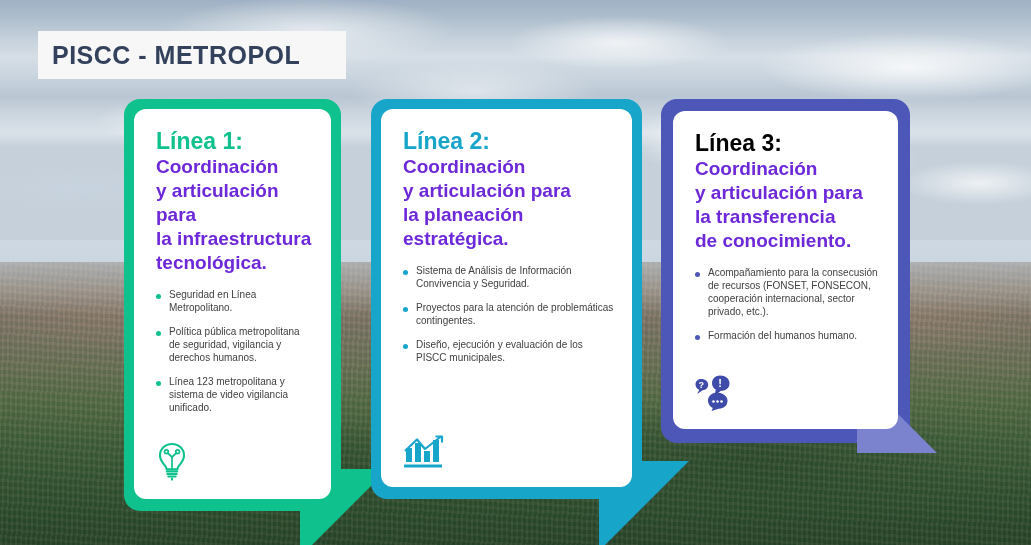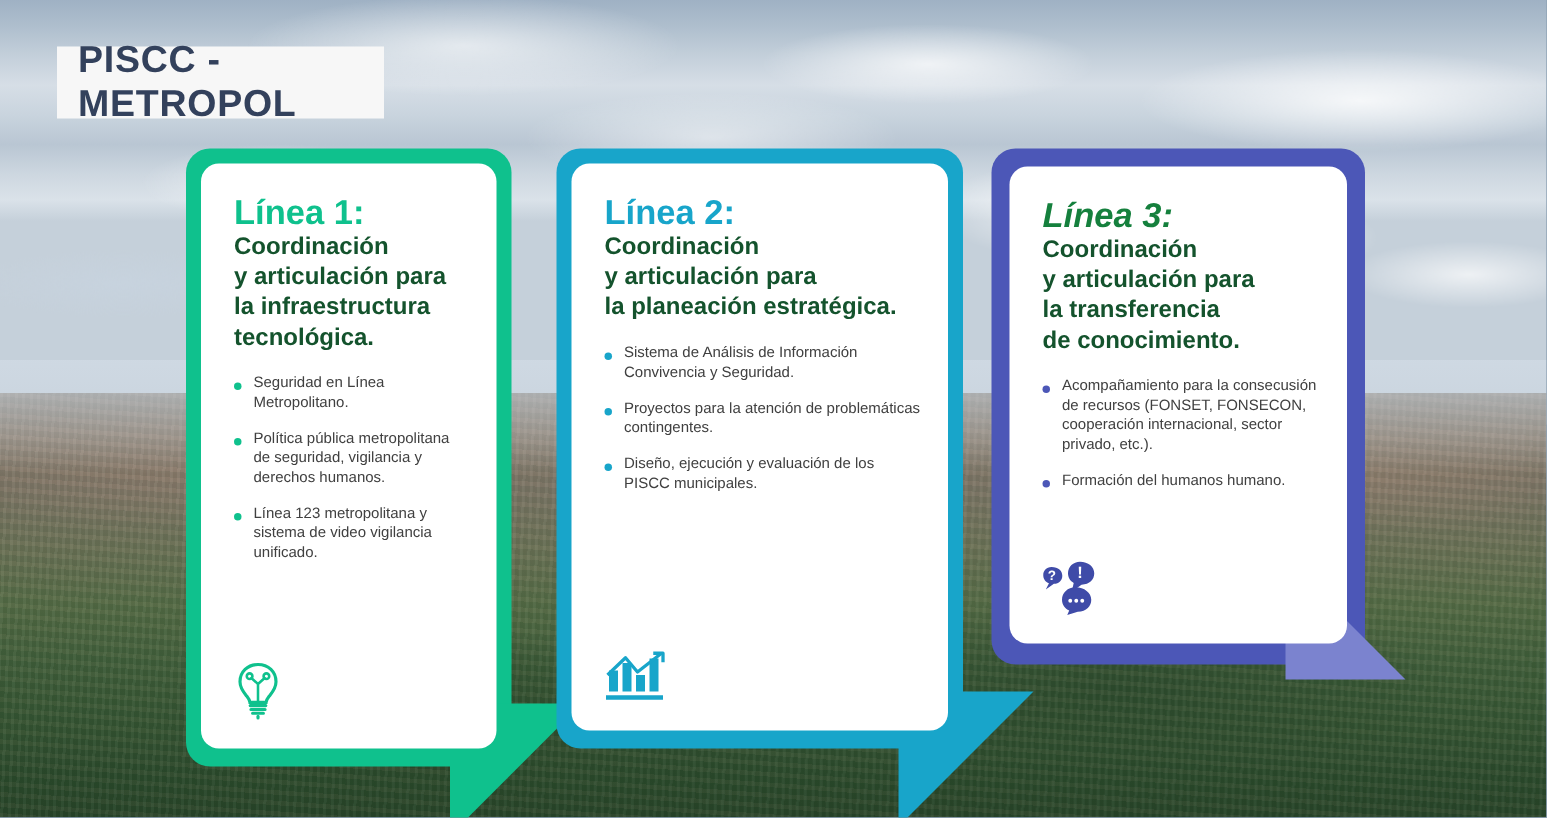--- a/index.html
+++ b/index.html
@@ -63,21 +63,21 @@
   }
   .bg-haze {
     position: absolute; left: 0; right: 0; top: 44%; height: 14%;
     background: linear-gradient(180deg, rgba(208,218,228,.85), rgba(208,218,228,0));
   }
 
   
   .title-plaque {
     position: absolute;
     left: 38px; top: 31px;
-    width: 218px; height: 48px;
+    width: 308px; height: 48px;
     background: #f7f7f7;
     display: flex;
     align-items: center;
     padding-left: 14px;
   }
   .title-plaque .title-text {
     font-size: 25px;
     font-weight: bold;
     color: #33415c;
     letter-spacing: .5px;
@@ -101,23 +101,23 @@
     z-index: 0;
   }
 
   .linea-title {
     font-size: 23px;
     font-weight: bold;
     line-height: 1.05;
     margin-bottom: 2px;
   }
   .linea-sub {
-    font-size: 16px;
+    font-size: 19px;
     font-weight: bold;
-    color: #14532d;
+    color: #6d28d9;
     line-height: 1.26;
     margin-bottom: 13px;
     white-space: pre-line;
   }
   .bullets { list-style: none; }
   .bullets li {
     position: relative;
     padding-left: 13px;
     font-size: 10px;
     line-height: 1.30;
@@ -231,21 +231,21 @@
         <path d="M32.5 1.5 L39 1.5 L39 7.5" fill="none" stroke="#18a5ca" stroke-width="2.2" stroke-linejoin="round"></path>
         <rect x="1" y="29.5" width="38" height="3" fill="#18a5ca"></rect>
       </svg>
     </div>
   </div>
 </div>
 
 <div class="card" id="card-3" style="background: rgb(76, 87, 183);">
   <div class="tail" style="border-left-color: rgb(123, 131, 207);"></div>
   <div class="card-inner">
-    <div class="linea-title" style="color: #15803d; font-style: italic;">Línea 3:</div>
+    <div class="linea-title" style="color: #000000;">Línea 3:</div>
     <div class="linea-sub">Coordinación
 y articulación para
 la transferencia
 de conocimiento.</div>
     <ul class="bullets">
       <li style="--dot: #4c57b7;">Acompañamiento para la consecusión de recursos (FONSET, FONSECON, cooperación internacional, sector privado, etc.).</li>
       <li style="--dot: #4c57b7;">Formación del humanos humano.</li>
     </ul>
     <div class="card-icon">
       <svg width="38" height="36" viewBox="0 0 38 36">

